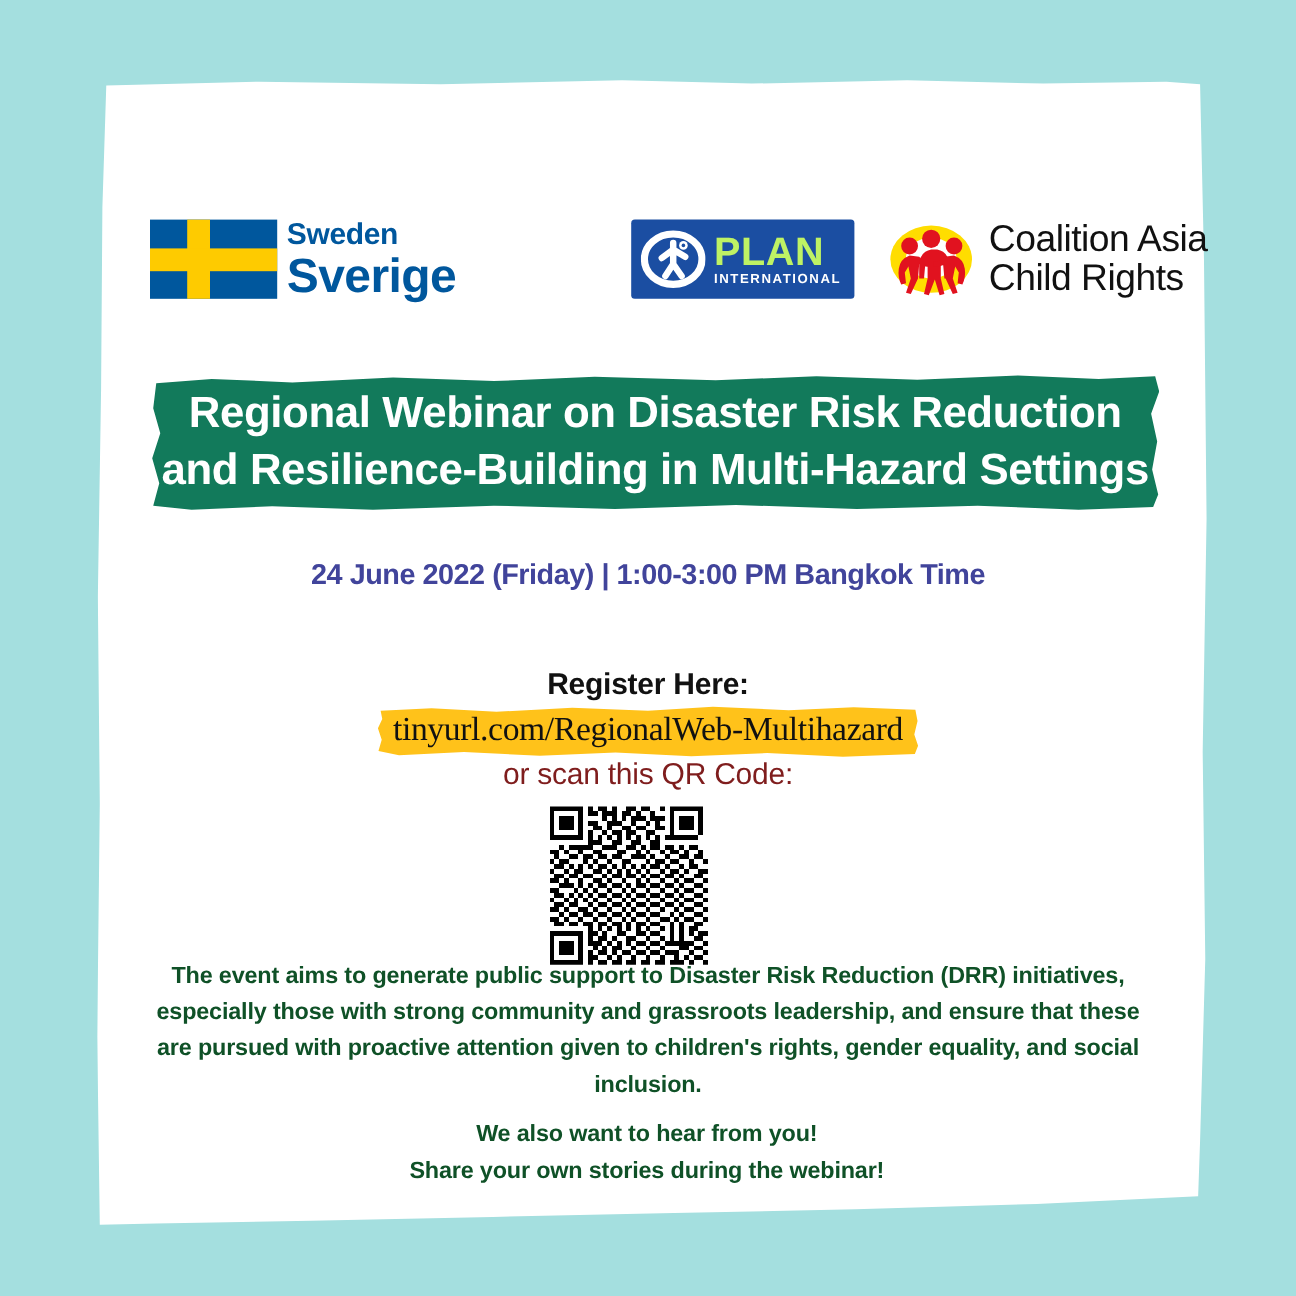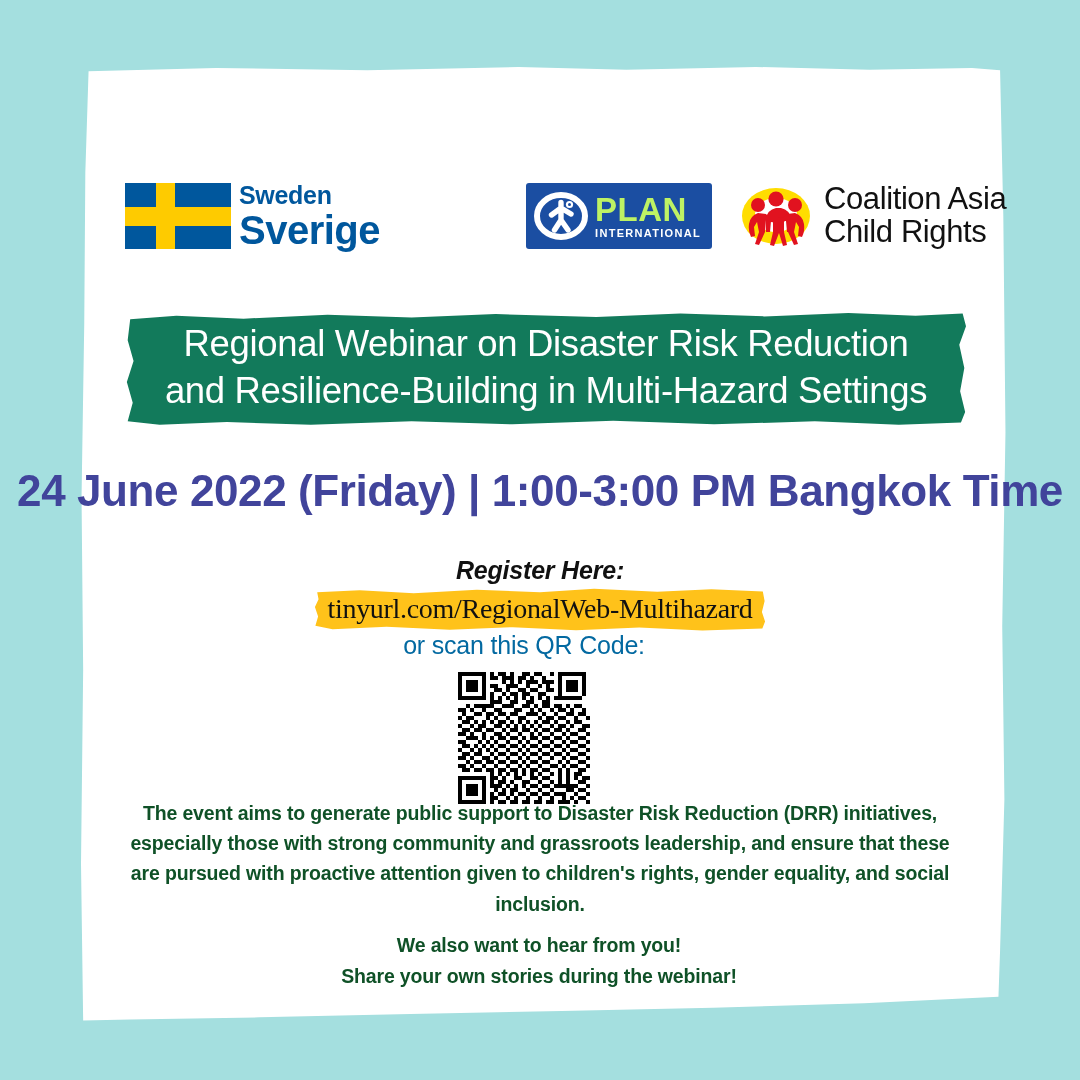--- a/index.html
+++ b/index.html
@@ -162,49 +162,48 @@
   }
   .banner-text {
     position: absolute;
     inset: 0;
     display: flex;
     flex-direction: column;
     align-items: center;
     justify-content: center;
     color: #ffffff;
     font-size: 36.5px;
-    font-weight: 400;
+    font-weight: 700;
     line-height: 1.28;
     letter-spacing: -0.35px;
     text-align: center;
   }
 
   
   .date-line {
     position: absolute;
     left: 0; top: 466px;
     width: 1080px;
     text-align: center;
     color: #41449b;
-    font-size: 44px;
+    font-size: 24px;
     font-weight: 700;
     letter-spacing: -0.4px;
   }
 
   
   .register-label {
     position: absolute;
     left: 0; top: 556px;
     width: 1080px;
     text-align: center;
     color: #111111;
     font-size: 25px;
     font-weight: 700;
     letter-spacing: -0.2px;
-    font-style: italic;
   }
   .url-wrap {
     position: absolute;
     left: 0; top: 588px;
     width: 1080px;
     text-align: center;
   }
   .url-highlight {
     position: relative;
     display: inline-block;
@@ -227,24 +226,24 @@
   }
   .url-text {
     position: relative;
     color: #111111;
     font-size: 28px;
     font-weight: 400;
     letter-spacing: -0.3px;
   }
   .scan-label {
     position: absolute;
-    left: 0; top: 631px;
+    left: 16px; top: 631px;
     width: 1048px;
     text-align: center;
-    color: #0369a1;
+    color: #7f1d1d;
     font-size: 25px;
     font-weight: 400;
     letter-spacing: -0.2px;
   }
 
   
   .qr-wrap {
     position: absolute;
     left: 458px; top: 672px;
     width: 132px; height: 132px;

